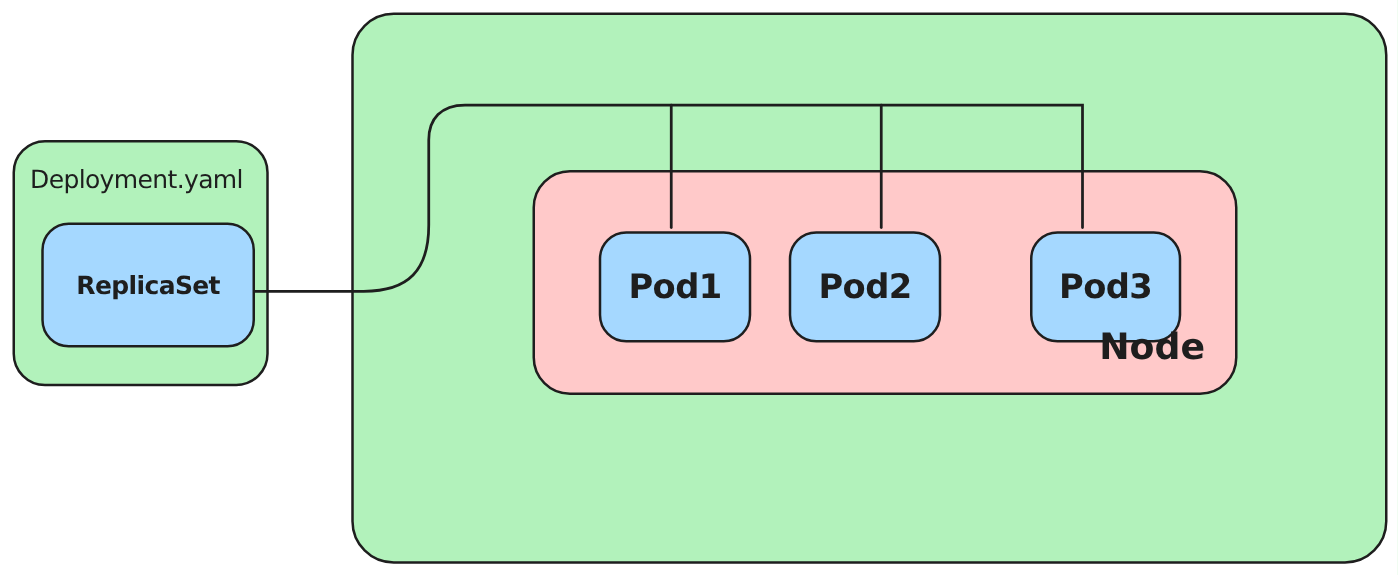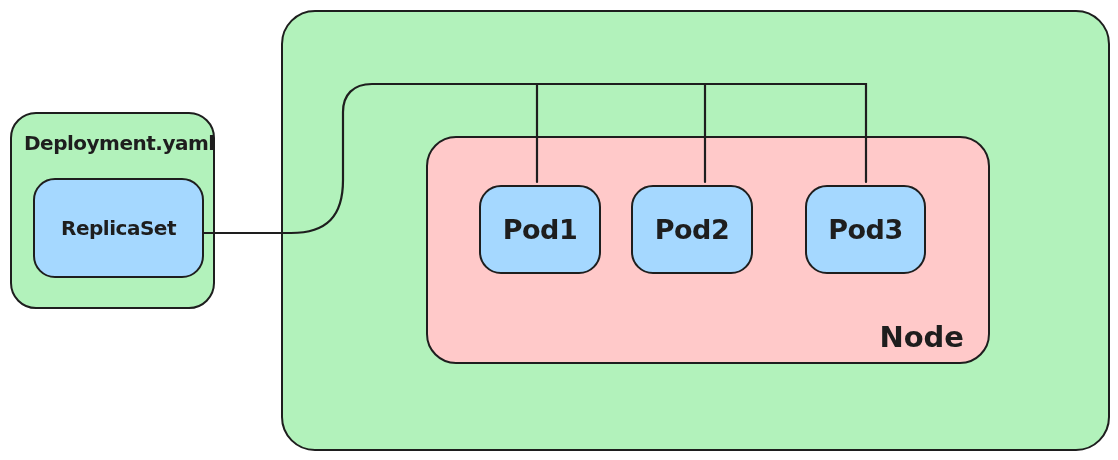--- a/index.html
+++ b/index.html
@@ -32,59 +32,59 @@
   }
   .cluster-label {
     position: absolute;
     right: 42px; bottom: 20px;
     font-size: 30px;
     font-weight: bold;
     letter-spacing: -0.5px;
   }
   .node-box {
     left: 143px; top: 124px;   
-    width: 564px; height: 228px;
+    width: 564px; height: 180px;
     background: var(--pink);
     border-radius: 30px;
     text-align: center;
   }
   .node-label {
     position: absolute;
-    right: 24px; bottom: 8px;
+    right: 24px; bottom: 20px;
     font-size: 29px;
     font-weight: bold;
   }
   .pod-box {
     top: 47px;
     height: 89px;
     background: var(--blue);
     border-radius: 22px;
     display: flex;
     align-items: center;
     justify-content: center;
   }
   .pod-label {
     font-size: 27px;
     font-weight: bold;
     letter-spacing: -0.5px;
   }
   .pod-1 { left: 51px;  width: 122px; }
   .pod-2 { left: 203px; width: 122px; }
-  .pod-3 { left: 377px; width: 121px; }
+  .pod-3 { left: 396px; width: 121px; }
   .deployment-box {
     left: 10px; top: 112px;
     width: 205px; height: 197px;
     background: var(--green);
     border-radius: 26px;
   }
   .deployment-label {
     position: absolute;
     left: 12px; top: 17px;
     font-size: 20px;
-    font-weight: bold;
+    font-weight: normal;
     letter-spacing: -0.5px;
     white-space: nowrap;
   }
   .replicaset-box {
     left: 21px; top: 64px;    
     width: 171px; height: 100px;
     background: var(--blue);
     border-radius: 22px;
     display: flex;
     align-items: center;

